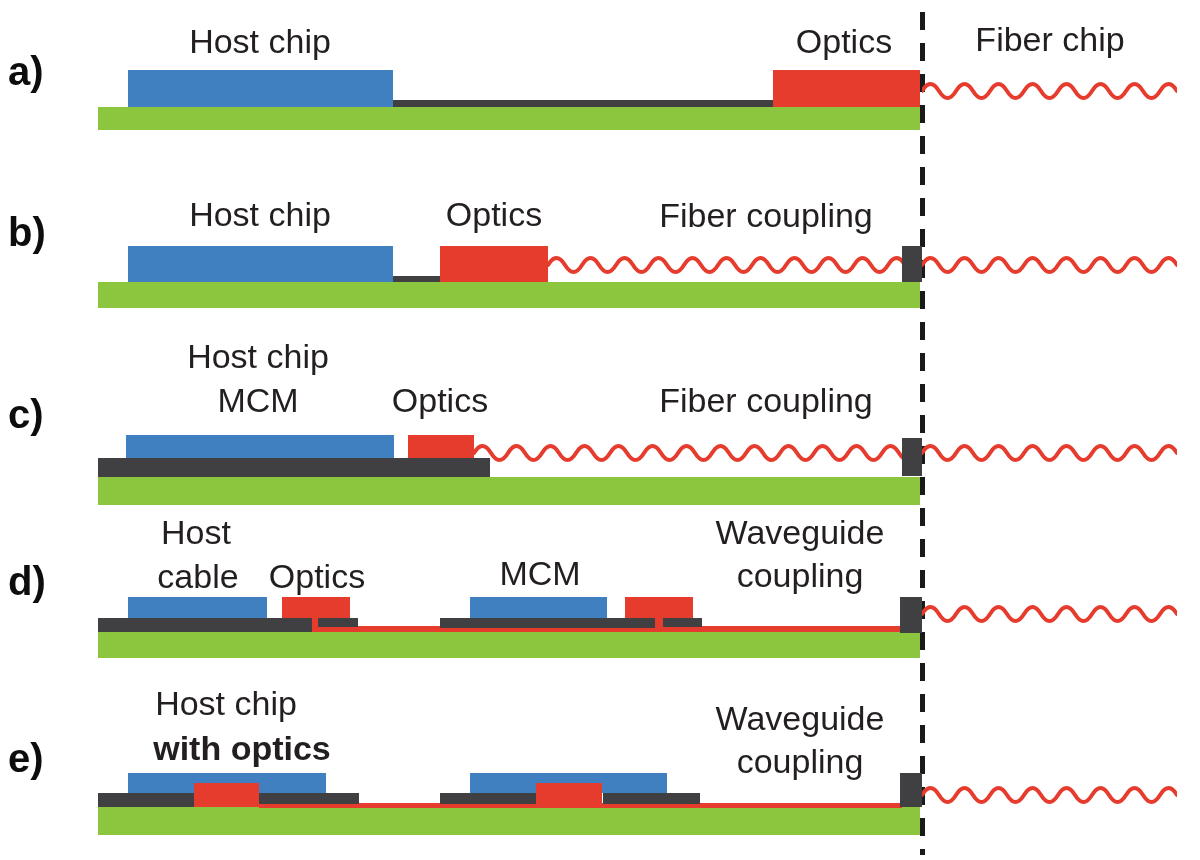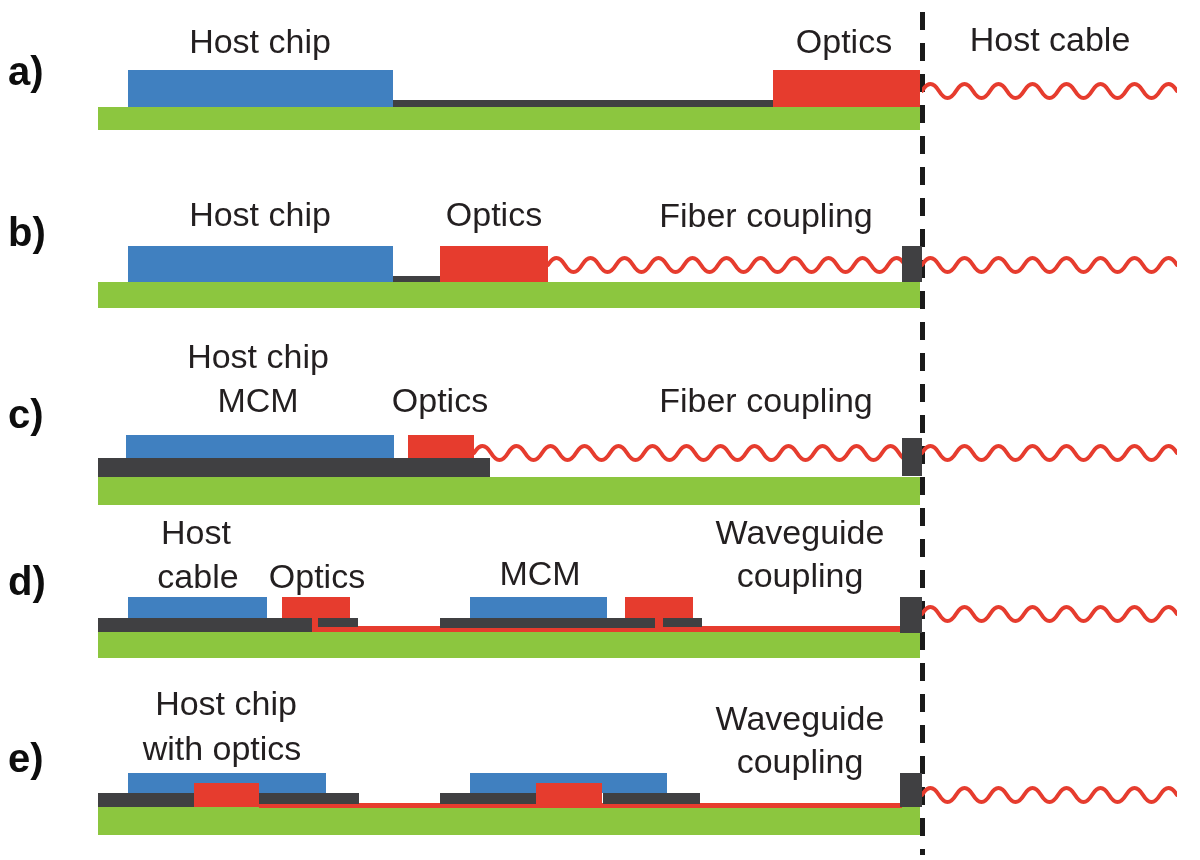--- a/index.html
+++ b/index.html
@@ -29,21 +29,21 @@
 </head>
 <body>
 
 <div id="stage">
 
   <div id="boundary"></div>
 
   <div class="rowletter" style="left:8px;top:50px;">a)</div>
   <div class="label" style="left:260px;top:22px;">Host chip</div>
   <div class="label" style="left:844px;top:22px;">Optics</div>
-  <div class="label" style="left:1050px;top:20px;">Host cable</div>
+  <div class="label" style="left:1050px;top:20px;">Fiber chip</div>
 
   <div class="rect board" style="left:98px;top:107px;width:822px;height:23px;"></div>
   <div class="rect dark" style="left:365px;top:100px;width:453px;height:7px;"></div>
   <div class="rect chip" style="left:128px;top:70px;width:265px;height:37px;"></div>
   <div class="rect optic" style="left:773px;top:70px;width:147px;height:37px;"></div>
   <svg class="wave" style="left:922px;top:81px;" viewBox="0 0 255 20" width="255" height="20">
       <path d="M0,10 Q8.5,-4 17,10 T34,10 T51,10 T68,10 T85,10 T102,10 T119,10 T136,10 T153,10 T170,10 T187,10 T204,10 T221,10 T238,10 T255,10"></path>
     </svg>
 
   <div class="rowletter" style="left:8px;top:211px;">b)</div>
@@ -101,21 +101,21 @@
   <div class="rect optic" style="left:282px;top:597px;width:68px;height:21px;"></div>
   <div class="rect chip" style="left:470px;top:597px;width:137px;height:21px;"></div>
   <div class="rect optic" style="left:625px;top:597px;width:68px;height:21px;"></div>
   <div class="rect dark" style="left:900px;top:597px;width:22px;height:36px;"></div>
   <svg class="wave" style="left:922px;top:604px;" viewBox="0 0 255 20" width="255" height="20">
       <path d="M0,10 Q8.5,-4 17,10 T34,10 T51,10 T68,10 T85,10 T102,10 T119,10 T136,10 T153,10 T170,10 T187,10 T204,10 T221,10 T238,10 T255,10"></path>
     </svg>
 
   <div class="rowletter" style="left:8px;top:737px;">e)</div>
   <div class="label" style="left:226px;top:684px;">Host chip</div>
-  <div class="label" style="left:222px;top:729px;">with optics</div>
+  <div class="label" style="left:242px;top:729px;font-weight:bold;">with optics</div>
   <div class="label" style="left:800px;top:699px;">Waveguide</div>
   <div class="label" style="left:800px;top:742px;">coupling</div>
 
   <div class="rect board" style="left:98px;top:807px;width:822px;height:28px;"></div>
   <div class="rect optic" style="left:259px;top:803px;width:643px;height:5px;"></div>
   <div class="rect dark" style="left:98px;top:793px;width:96px;height:14px;"></div>
   <div class="rect dark" style="left:259px;top:793px;width:100px;height:11px;"></div>
   <div class="rect dark" style="left:440px;top:793px;width:96px;height:11px;"></div>
   <div class="rect dark" style="left:603px;top:793px;width:97px;height:11px;"></div>
   <div class="rect chip" style="left:128px;top:773px;width:198px;height:20px;"></div>

